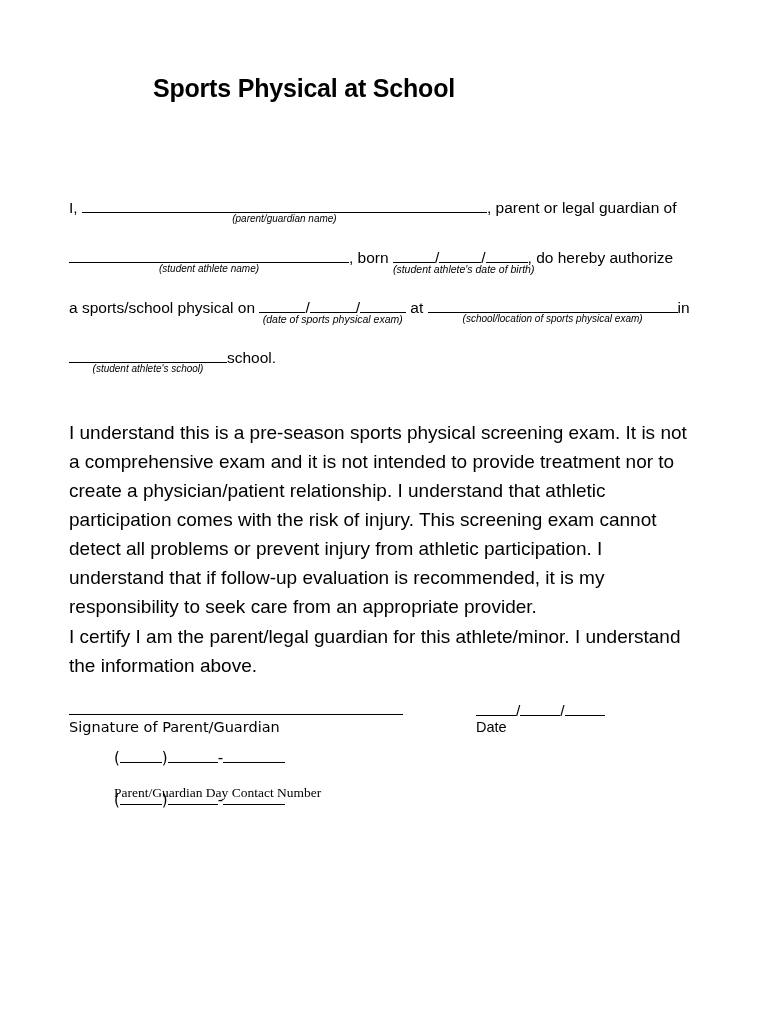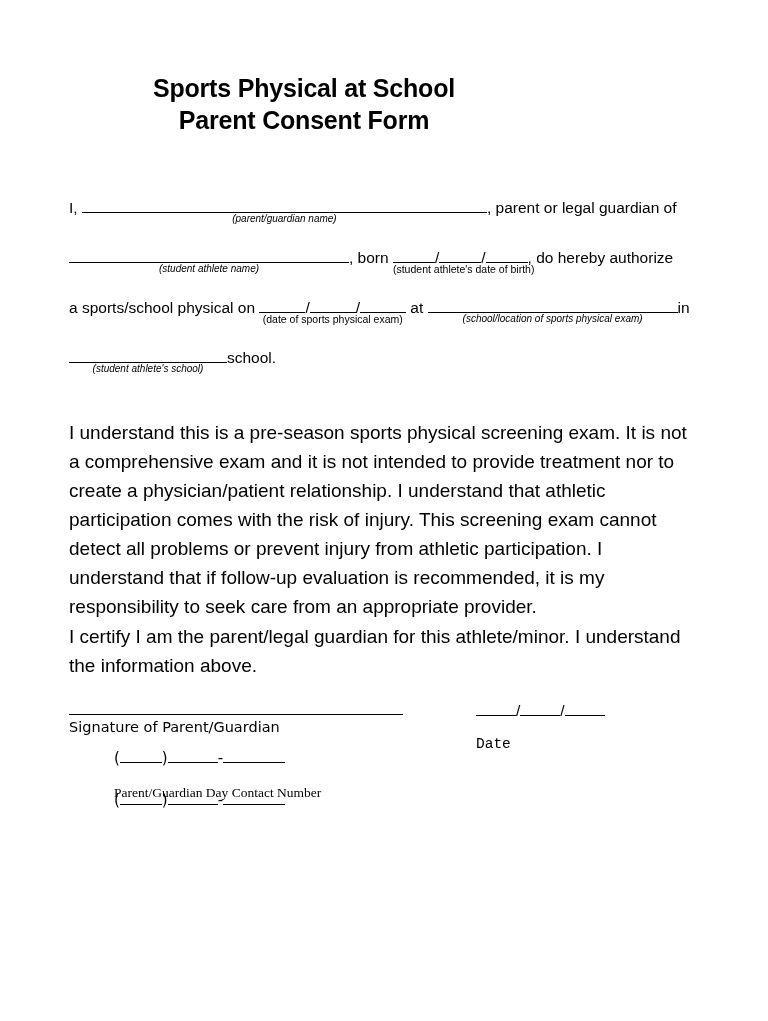--- a/index.html
+++ b/index.html
@@ -97,20 +97,21 @@
   .dategrp .sl {
     display: inline-block;
     font-size: 15.5px;
   }
   .dategrp .cap {
     position: absolute;
     left: 0; right: 0;
     top: 17px;
     text-align: center;
     font-size: 10.5px;
+    font-style: italic;
     line-height: 12px;
     white-space: nowrap;
   }
 
   
   .w-parent   { width: 405px; }
   .w-student  { width: 280px; }
   .w-dob-seg  { width: 42px; }
   .w-exam-seg { width: 46px; }
   .w-location { width: 250px; }
@@ -164,23 +165,22 @@
     height: 15px;
     vertical-align: baseline;
   }
   .date-group .sl { font-size: 15.5px; display: inline-block; }
   .w-sig-date { width: 40px; }
   .date-label {
     position: absolute;
     left: 407px;
     top: 18px;
     font-size: 14.5px;
-    font-family: Liberation Mono, monospace;
+    font-family: Liberation Sans, sans-serif;
     line-height: 19px;
-    margin-top: 17px;
   }
 
   
   .phone-block {
     position: absolute;
     left: 114px;
   }
   .phone-1 { top: 748px; }
   .phone-2 { top: 790px; }
   .phone-line {
@@ -211,21 +211,20 @@
     margin-top: 17px;
   }
 </style>
 </head>
 <body>
 
 <div class="page">
 
   <div class="title-block">
     <div class="title-line">Sports Physical at School</div>
-    <div class="title-line">Parent Consent Form</div>
   </div>
 
   <div class="form-block">
 
     <div class="form-row">
       <span class="txt">I,</span>
       <span class="blank w-parent">
         <span class="cap">(parent/guardian name)</span>
       </span><span class="txt">, parent or legal guardian of</span>
     </div>

